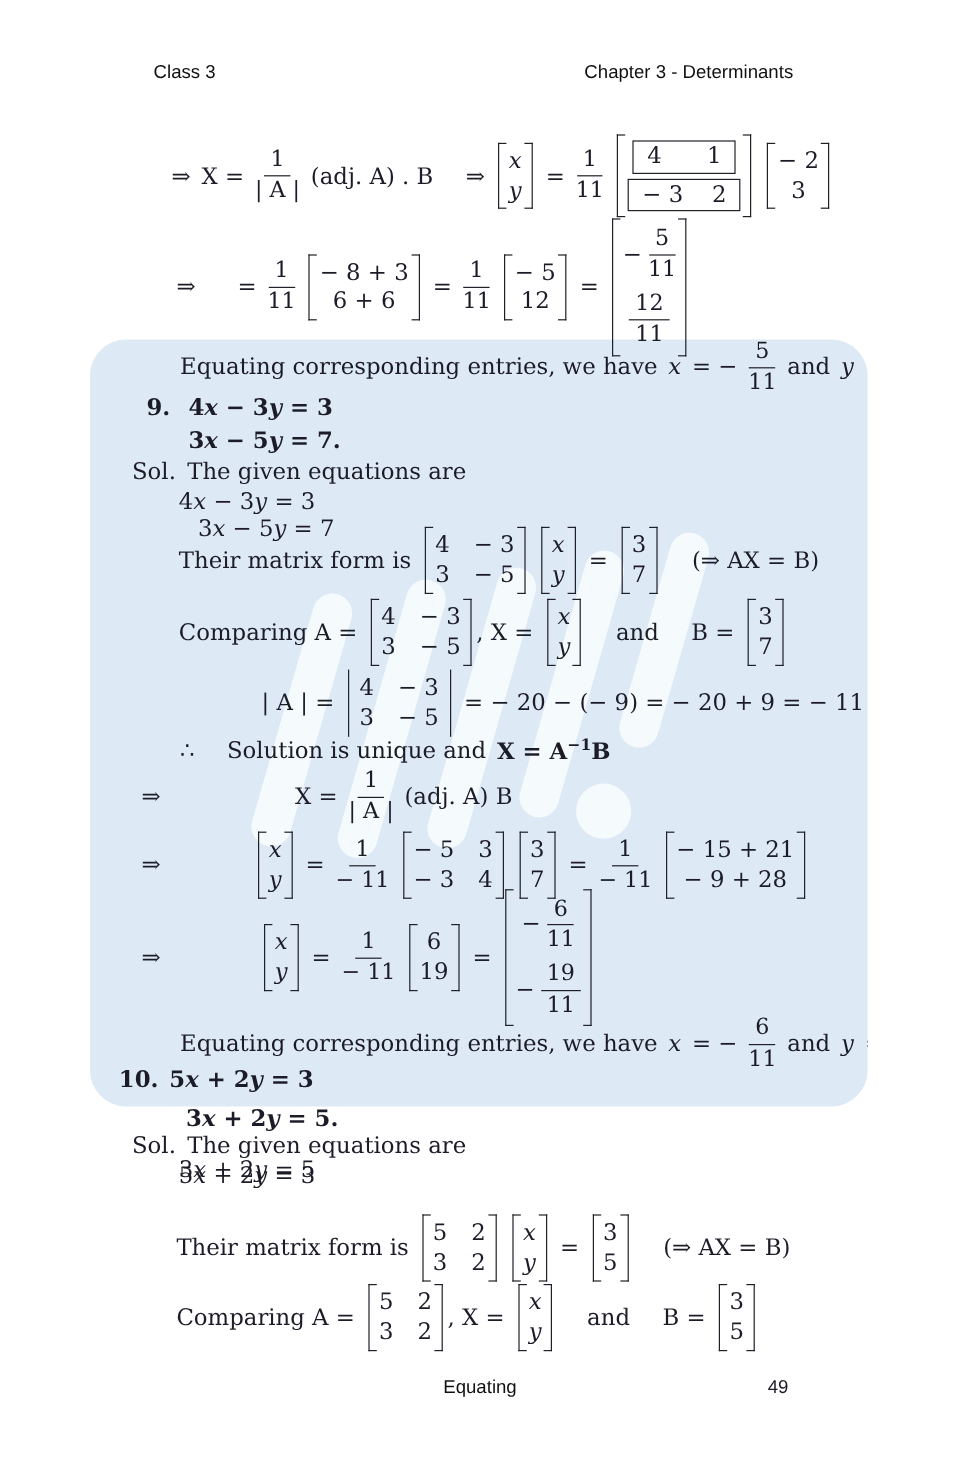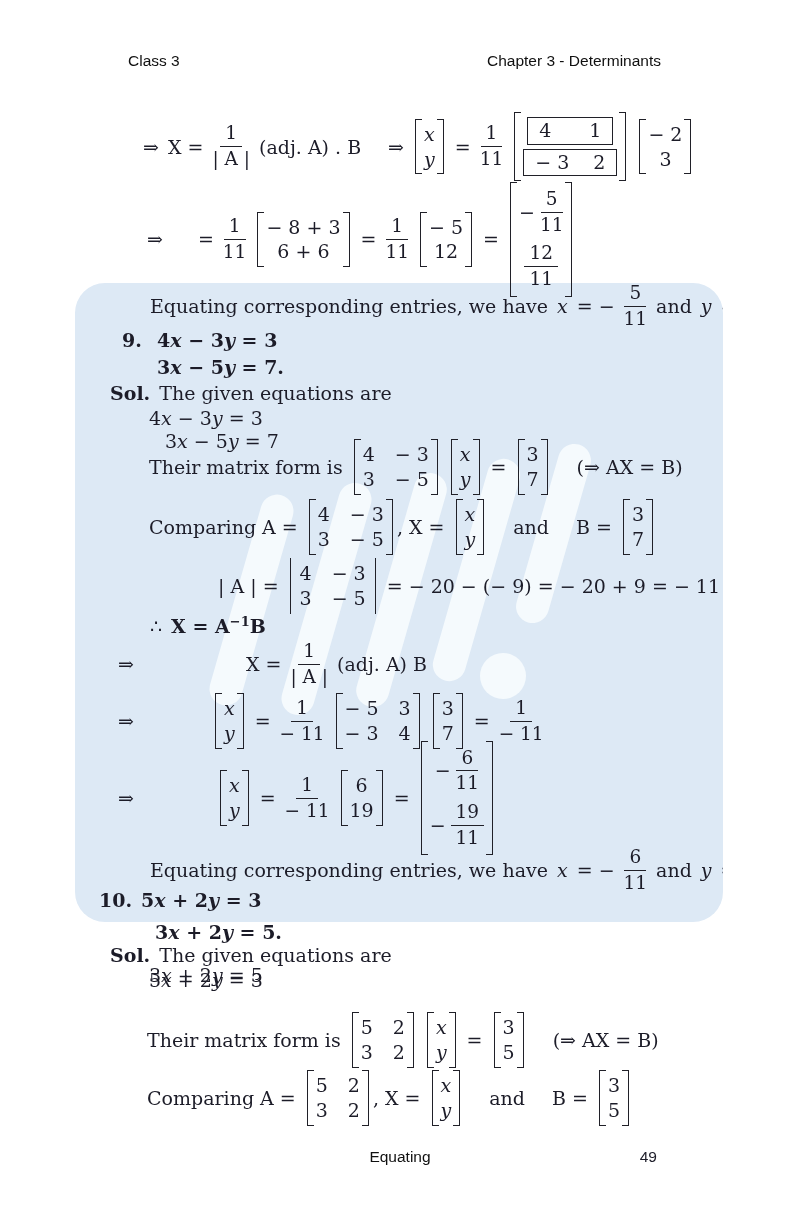--- a/index.html
+++ b/index.html
@@ -11,21 +11,21 @@
        font-family:"Liberation Sans",sans-serif;font-size:15.5px;color:#101010}
   .pageno{position:absolute;top:1148px;right:143px;font-family:Liberation Sans, sans-serif;font-size:15.5px}
   
   .ml{position:absolute;display:flex;align-items:center;gap:9px;font-size:19px;white-space:nowrap;z-index:2}
   .bold{font-weight:700}
   .it{font-style:italic}
   .tuck{margin-left:-7px}
   .sp18{margin-left:18px}
   .sp26{margin-left:26px}
   .qnum{display:inline-block;min-width:26px;font-weight:700}
-  .sol{display:inline-block;min-width:37px;font-weight:700}
+  .sol{display:inline-block;min-width:37px;font-weight:400}
   
   .mat{position:relative;display:inline-flex;flex-direction:column;justify-content:center;align-items:center;
        padding:3px 9px;line-height:1.3;margin:0 2px}
   .mat::before,.mat::after{content:"";position:absolute;top:0;bottom:0;width:6px;border:1.6px solid #202028}
   .mat::before{left:0;border-right:none}
   .mat::after{right:0;border-left:none}
   .mat.cols{flex-direction:row;gap:20px}
   .col{display:flex;flex-direction:column;align-items:center;line-height:1.3}
   
   .det{position:relative;display:inline-flex;flex-direction:row;gap:20px;align-items:center;
@@ -251,20 +251,21 @@
       <span class="col">
           <span>− 3</span>
           <span>− 5</span>
         </span>
     </span>
     <span>= − 20 − (− 9) = − 20 + 9 = − 11 ≠ 0</span>
   </div>
 
   <div class="bl" style="top:331px;left:75px">
     <span>∴</span>
+    <span class="sp18">Solution is unique and</span>
     <span class="supgrp bold"><span>X = A</span><sup>−1</sup><span>B</span></span>
   </div>
 
   <div class="bl" style="top:355px;left:43px;height:52px">
     <span>⇒</span>
     <span style="margin-left:103px">X =</span>
     <span class="fr">
         <span class="n">1</span>
         <span class="d">| A |</span>
       </span>
@@ -297,20 +298,26 @@
     <span class="mat">
         <span class="col">
           <span>3</span>
           <span>7</span>
         </span>
       </span>
     <span>=</span>
     <span class="fr">
         <span class="n">1</span>
         <span class="d">− 11</span>
+      </span>
+    <span class="mat">
+        <span class="col">
+          <span>− 15 + 21</span>
+          <span>− 9 + 28</span>
+        </span>
       </span>
   </div>
 
   <div class="bl" style="top:466px;left:43px;height:98px">
     <span>⇒</span>
     <span class="mat it" style="margin-left:77px">
         <span class="col">
           <span>x</span>
           <span>y</span>
         </span>

